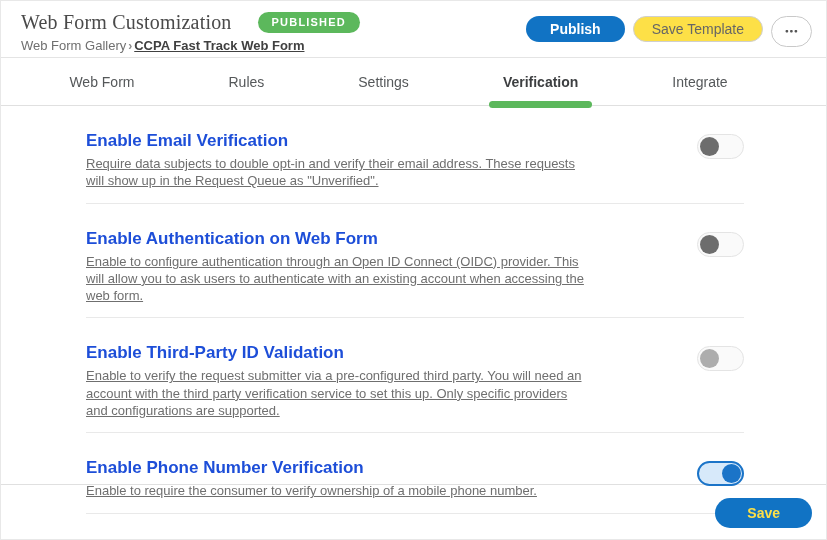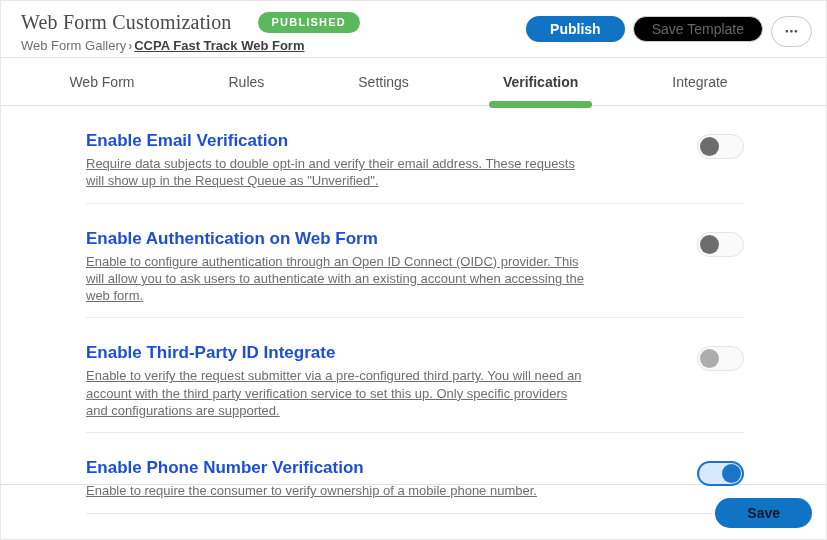--- a/index.html
+++ b/index.html
@@ -29,21 +29,21 @@
   }
   .breadcrumb { font-size:13px; color:#6f6f6f; margin-top:4px; display:flex; gap:2px; align-items:center; }
   .breadcrumb .crumb-current { color:#404040; font-weight:700;text-decoration:underline; }
   .breadcrumb .sep { color:#8a8a8a; font-weight:700; font-size:12px; }
   .header-right { display:flex; align-items:flex-start; gap:8px; padding-top:5px; }
   .btn {
     border:none; cursor:pointer; font-family:inherit;
     font-size:14px; line-height:1; border-radius:16px; height:26px;
   }
   .btn-publish { background:#1173c4; color:#fff; font-weight:700; padding:0 24px; }
-  .btn-save-template { background:#000000; color:#666; padding:0 18px; border:1px solid #cfcfcf; }
+  .btn-save-template { background:#fde047; color:#666; padding:0 18px; border:1px solid #cfcfcf; }
   .btn-more {
     background:#fff; border:1px solid #c9c9c9; border-radius:16px;
     width:41px; height:31px; color:#555; font-size:9px; letter-spacing:1px;
     display:flex; align-items:center; justify-content:center;
   }
   
   .tab-bar {
     height:48px;
     border-bottom:1px solid #e0e0e0;
     display:flex;
@@ -87,21 +87,21 @@
   }
   .toggle.off_light .knob { background:#adadad; }
   .toggle.on { background:#d7e9fa; border:2px solid #1b74c8; }
   .toggle.on .knob { left:auto; right:1px; top:1px; width:19px; height:19px; background:#1b74c8; }
   
   .footer {
     height:56px; border-top:1px solid #e0e0e0;
     display:flex; align-items:center; justify-content:flex-end;
     padding-right:14px;
   }
-  .btn-save { background:#1173c4; color:#0f172a; font-weight:700; padding:0 32px; height:30px; border-radius:15px; }
+  .btn-save { background:#1173c4; color:#fde047; font-weight:700; padding:0 32px; height:30px; border-radius:15px; }
 </style>
 </head>
 <body>
 
 <div class="header">
   <div class="header-left">
     <div class="title-row">
       <span class="page-title">Web Form Customization</span>
       <span class="status-badge">PUBLISHED</span>
     </div>
@@ -153,21 +153,21 @@
       <div class="setting-text">
         <div class="setting-title">Enable Authentication on Web Form</div>
         <div class="setting-desc">Enable to configure authentication through an Open ID Connect (OIDC) provider. This will allow you to ask users to authenticate with an existing account when accessing the web form.</div>
       </div>
       <div class="toggle off" role="switch" aria-checked="false">
         <span class="knob"></span>
       </div>
     </div>
     <div class="setting-row">
       <div class="setting-text">
-        <div class="setting-title">Enable Third-Party ID Integrate</div>
+        <div class="setting-title">Enable Third-Party ID Validation</div>
         <div class="setting-desc">Enable to verify the request submitter via a pre-configured third party. You will need an account with the third party verification service to set this up. Only specific providers and configurations are supported.</div>
       </div>
       <div class="toggle off_light" role="switch" aria-checked="false">
         <span class="knob"></span>
       </div>
     </div>
     <div class="setting-row">
       <div class="setting-text">
         <div class="setting-title">Enable Phone Number Verification</div>
         <div class="setting-desc">Enable to require the consumer to verify ownership of a mobile phone number.</div>

